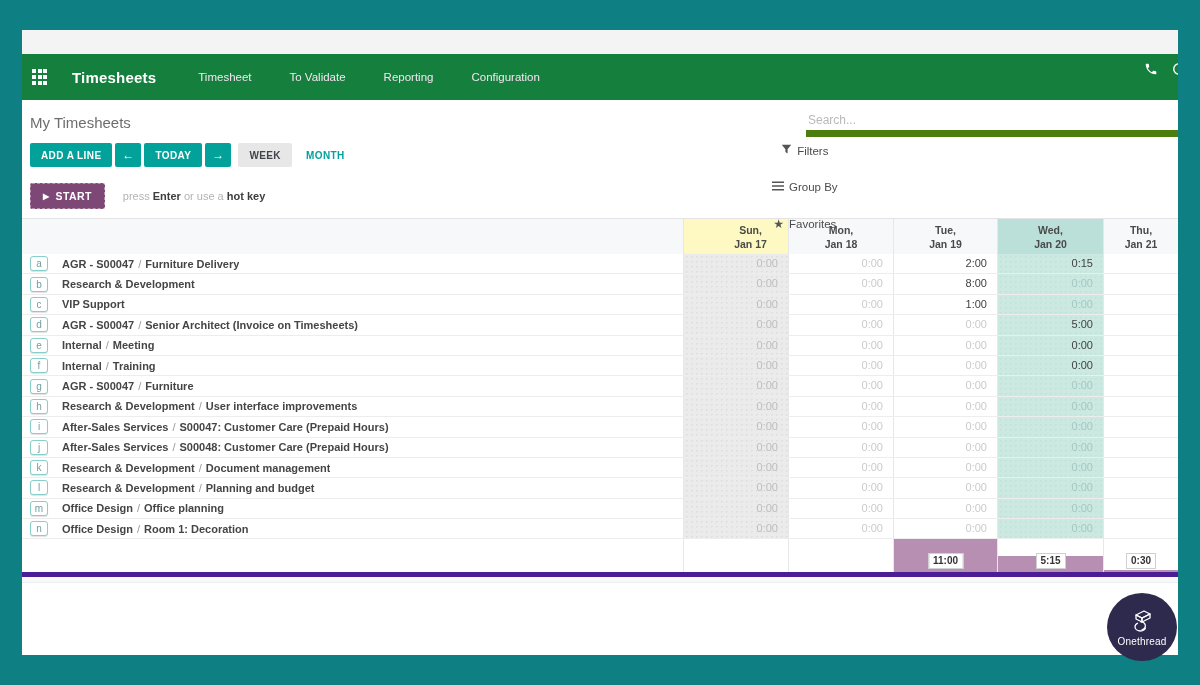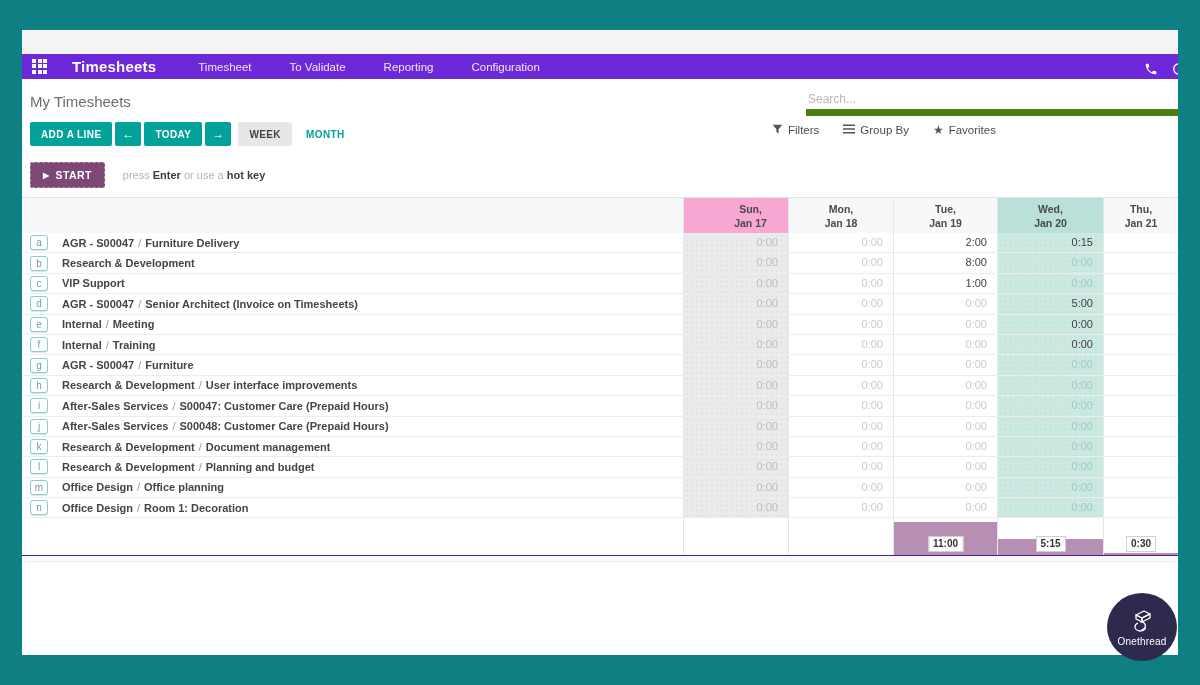--- a/index.html
+++ b/index.html
@@ -6,21 +6,21 @@
   html,body { width:1200px; height:685px; overflow:hidden; }
   body { background:#0e7f83; font-family:"Liberation Sans", sans-serif; position:relative; }
 
   .window { position:absolute; left:22px; top:30px; width:1156px; height:625px;
             background:#ffffff; overflow:hidden; }
 
   
   .topstrip { height:24px; background:#f4f4f5; }
 
   
-  .navbar { height:25px; background:#6d28d9; display:flex; align-items:center; color:#fff; position:relative; }
+  .navbar { height:46px; background:#15803d; display:flex; align-items:center; color:#fff; position:relative; }
   .apps-icon { margin-left:10px; width:16px; height:16px; display:inline-flex; flex-wrap:wrap; gap:1.5px; cursor:pointer; }
   .apps-icon i { width:4px; height:4px; background:#fff; display:block; }
   .brand { font-size:15px; font-weight:bold; margin-left:24px; letter-spacing:.2px; }
   .nav-menu { display:flex; margin-left:42px; gap:38px; }
   .nav-menu span { font-size:11.5px; color:#f2e6ef; cursor:pointer; }
   .nav-right { position:absolute; right:-8px; top:0; height:30px; display:flex; align-items:center; gap:14px; }
   .nav-ic { width:14px; height:14px; display:inline-block; }
 
   
   .cp { position:relative; padding:0 8px; }
@@ -28,21 +28,21 @@
   .search-wrap { position:absolute; top:10px; left:784px; width:398px; border-bottom:7px solid #4d7c0f; }
   .search-wrap input { width:100%; border:none; outline:none; font-size:12px; padding:3px 2px; color:#444; background:transparent; }
   .search-wrap input::placeholder { color:#b9b9b9; }
   .cp-row2 { display:flex; margin-top:12px; height:24px; }
   .btn { height:24px; border:none; border-radius:2px; background:#02a29b; color:#fff;
          font-family:"Liberation Sans",sans-serif; font-size:10px; font-weight:bold;
          letter-spacing:.4px; padding:0 11px; cursor:pointer; margin-right:3px; }
   .btn.arrow { width:26px; padding:0; font-size:12px; }
   .btn.range-active { background:#e7e7e8; color:#41444a; margin-left:4px; }
   .btn.range-plain { background:transparent; color:#02a29b; }
-  .cp-menus { position:absolute; left:750px; top:44px; display:flex; gap:24px; align-items:center; }
+  .cp-menus { position:absolute; left:750px; top:44px; display:flex; gap:24px; align-items:center;flex-direction:column; }
   .cp-menu { font-size:11.5px; color:#4c4c4c; display:flex; align-items:center; gap:5px; cursor:pointer; }
   .cp-menu .mi { display:inline-block; }
 
   
   .timer-row { display:flex; align-items:center; margin:16px 0 0 8px; height:26px; }
   .start-btn { background:#7e4876; color:#fff; border:1px dashed #b794ae; border-radius:2px;
                height:26px; padding:0 12px; font-size:10.5px; font-weight:bold; letter-spacing:.4px;
                font-family:"Liberation Sans",sans-serif; cursor:pointer; display:flex; align-items:center; gap:6px; }
   .start-btn .play { font-size:8px; }
   .timer-hint { margin-left:18px; font-size:11px; color:#b3b3b3; }
@@ -50,39 +50,39 @@
 
   
   .grid { margin-top:9px; border-top:1px solid #e3e3e4; }
   .grow { display:flex; }
   .gdesc { flex:1; min-width:0; }
   .cw0,.cw1 { width:105px; } .cw2 { width:104px; } .cw3 { width:106px; } .cw4 { width:75px; }
   .gcell { border-left:1px solid #e6e7e8; }
 
   .ghead .gcell, .ghead .gdesc { background:#f7f8f9; height:35px; }
   .ghead .gcell { text-align:center; font-size:10.5px; font-weight:bold; color:#4a4a4a; padding-top:4px; line-height:1.35; }
-  .ghead .gcell.weekend { background:#f9a8d4;padding-left:29px; }
+  .ghead .gcell.weekend { background:#fef9c3;padding-left:29px; }
   .ghead .gcell.today { background:#bae0d9; }
 
   .grow.datarow { height:20.4px; border-bottom:1px solid #ededee; }
   .grow.datarow .gdesc { display:flex; align-items:center; padding-left:0; }
   .badge { width:18px; height:15px; margin-left:8px; border:1px solid #87d0c9; border-radius:3px;
            background:#fff; box-shadow:0 1px 1px rgba(0,0,0,.12); color:#6f9fa0; font-size:10px;
            line-height:13px; text-align:center; display:inline-block; cursor:pointer; }
   .gname { margin-left:14px; font-size:11px; font-weight:bold; color:#454545; white-space:nowrap; overflow:hidden; }
   .gname .slash { color:#9a9a9a; font-weight:normal; margin:0 4px; }
   .val { font-size:11px; line-height:19px; text-align:right; padding-right:10px; color:#c8cbcd; cursor:pointer; }
   .val.weekend { background-color:#ebebeb; color:#bcbebf;
     background-image:radial-gradient(circle, #e0e0e0 1px, transparent 1px); background-size:5px 5px; }
   .val.today { background-color:#cbe8e1; color:#a4c9c2;
     background-image:radial-gradient(circle, #c2e3db 1px, transparent 1px); background-size:5px 5px; }
   .val.strong { color:#3f4246; }
 
   
-  .gfoot { height:38px; border-bottom:1px solid #4c1d95; }
+  .gfoot { height:38px; border-bottom:5px solid #4c1d95; }
   .fcell { position:relative; border-left:1px solid #e6e7e8; }
   .fbar { position:absolute; bottom:0; left:0; right:0; background:#b78fb2; }
   .flabel { position:absolute; bottom:3px; left:50%; transform:translateX(-50%);
             background:#fff; border:1px solid #cfd0d2; padding:0 4px; font-size:10px;
             font-weight:bold; color:#333; white-space:nowrap; line-height:14px; }
   .substrip { height:6px; background:#f8f9fb; border-bottom:1px solid #eceef0; }
 
   
   .logo { position:absolute; left:1107px; top:593px; width:70px; height:68px; border-radius:50%;
           background:#2e2a4d; display:flex; flex-direction:column; align-items:center; justify-content:center; }

